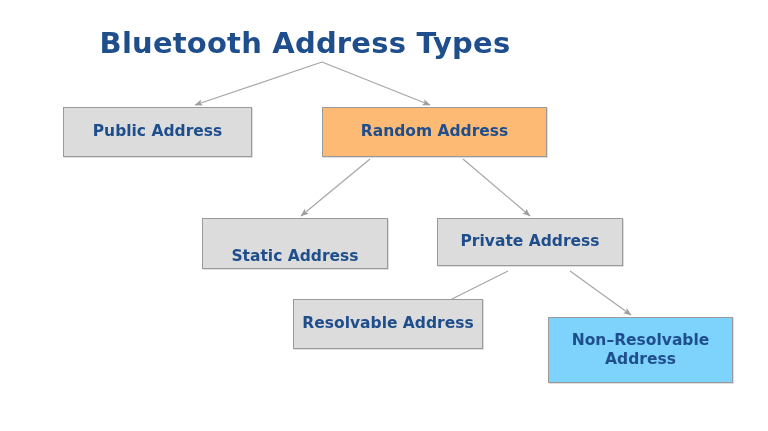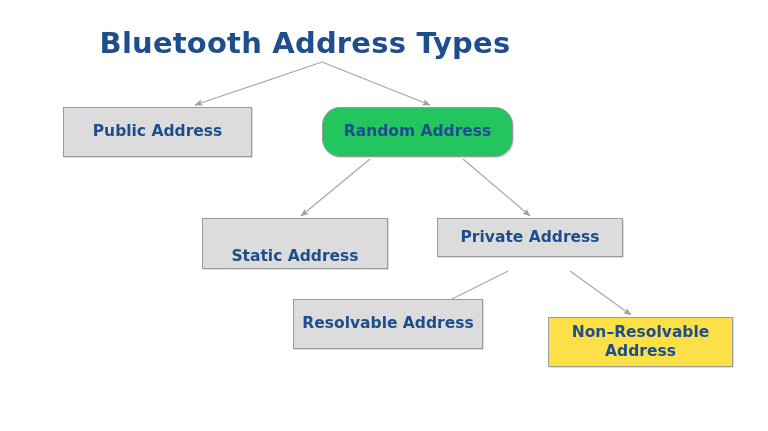--- a/index.html
+++ b/index.html
@@ -79,30 +79,30 @@
         <line x1="463" y1="159" x2="530" y2="216" stroke="#a6a6a6" stroke-width="1.2" marker-end="url(#arrowhead)"></line>
         <line x1="508" y1="271" x2="420" y2="315" stroke="#a6a6a6" stroke-width="1.2" marker-end="url(#arrowhead)"></line>
         <line x1="570" y1="271" x2="631" y2="315" stroke="#a6a6a6" stroke-width="1.2" marker-end="url(#arrowhead)"></line>
       </g>
   </svg>
 
   <div id="node-layer">
       <div class="node" style="left: 63px; top: 107px; width: 189px; height: 50px; background: rgb(220, 220, 220); border-color: rgb(154, 154, 154);">
         <span class="node-label">Public Address</span>
       </div>
-      <div class="node" style="left: 322px; top: 107px; width: 191px; height: 50px; background: #22c55e; border-color: rgb(154, 154, 154); border-radius: 18px;">
+      <div class="node" style="left: 322px; top: 107px; width: 225px; height: 50px; background: #fdba74; border-color: rgb(154, 154, 154);">
         <span class="node-label">Random Address</span>
       </div>
       <div class="node" style="left: 202px; top: 218px; width: 186px; height: 51px; background: rgb(220, 220, 220); border-color: rgb(154, 154, 154); align-items: flex-end;">
         <span class="node-label">Static Address</span>
       </div>
-      <div class="node" style="left: 437px; top: 218px; width: 186px; height: 39px; background: rgb(220, 220, 220); border-color: rgb(154, 154, 154);">
+      <div class="node" style="left: 437px; top: 218px; width: 186px; height: 48px; background: rgb(220, 220, 220); border-color: rgb(154, 154, 154);">
         <span class="node-label">Private Address</span>
       </div>
       <div class="node" style="left: 293px; top: 299px; width: 190px; height: 50px; background: rgb(220, 220, 220); border-color: rgb(154, 154, 154);">
         <span class="node-label">Resolvable Address</span>
       </div>
-      <div class="node" style="left: 548px; top: 317px; width: 185px; height: 50px; background: #fde047; border-color: rgb(154, 154, 154);">
+      <div class="node" style="left: 548px; top: 317px; width: 185px; height: 66px; background: #7dd3fc; border-color: rgb(154, 154, 154);">
         <span class="node-label">Non–Resolvable Address</span>
       </div>
     </div>
 
 </div>
 
 </body></html>

